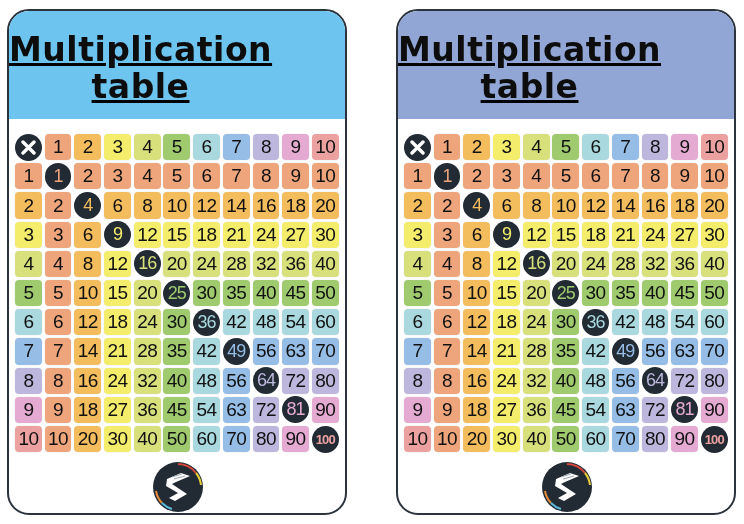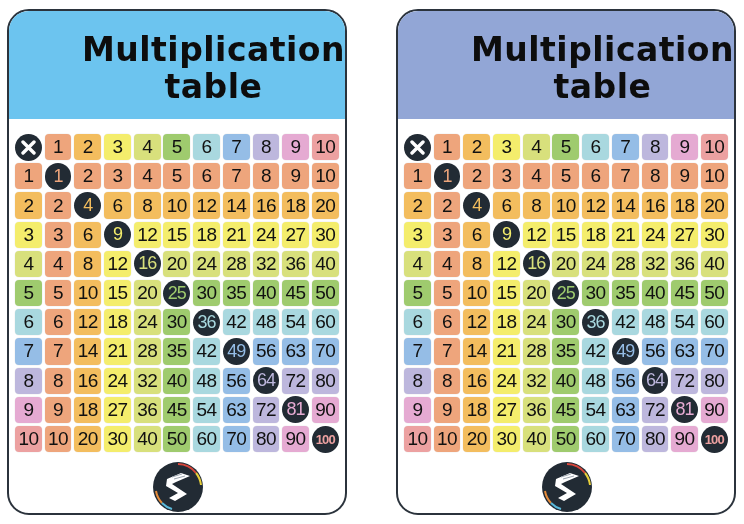--- a/index.html
+++ b/index.html
@@ -1,20 +1,20 @@
 <!DOCTYPE html>
 <html><head>
 <meta charset="utf-8">
 <style>
   html, body { margin:0; padding:0; background:#ffffff; }
   body { width:744px; height:524px; position:relative; overflow:hidden; font-family:"Liberation Sans", sans-serif; }
   .card { position:absolute; top:9px; width:336px; height:502px; border:2px solid #2b333c; border-radius:22px; background:#fff; overflow:hidden; box-sizing:content-box; }
   .card.left { left:7px; }
   .card.right { left:396px; }
-  .header { position:absolute; left:0; top:0; width:100%; height:108px; display:flex; align-items:center; justify-content:flex-end; text-align:center; }
+  .header { position:absolute; left:0; top:0; width:100%; height:108px; display:flex; align-items:center; justify-content:flex-start; text-align:center;text-decoration:underline; }
   .title { font-family:"DejaVu Sans", sans-serif; font-weight:bold; font-size:33px; line-height:37px; color:#0d0d0d; letter-spacing:0.5px; margin-top:6px; }
   .grid { position:absolute; left:6px; top:123px; display:grid; grid-template-columns:repeat(11, 26.8px); grid-auto-rows:26.3px; column-gap:2.9px; row-gap:2.9px; }
   .cell { border-radius:4px; display:flex; align-items:center; justify-content:center; font-size:19px; color:#111; font-family:"Liberation Sans", sans-serif; letter-spacing:-0.6px; box-shadow:0 0 0 0.5px rgba(0,0,0,0.06); }
   .cell.diag { background:transparent !important; box-shadow:none; }
   .cell.diag .dot { width:27px; height:27px; border-radius:50%; background:#222b34; display:flex; align-items:center; justify-content:center; font-size:18px; letter-spacing:-1px; }
   .cell.diag.small .dot { font-size:13px; font-weight:bold; letter-spacing:-0.8px; }
   .cell.corner { background:transparent; box-shadow:none; }
   .cell.corner .dot { width:27px; height:27px; border-radius:50%; background:#222b34; display:flex; align-items:center; justify-content:center; }
   .logo { position:absolute; left:143px; top:450px; width:52px; height:52px; }
 </style>

